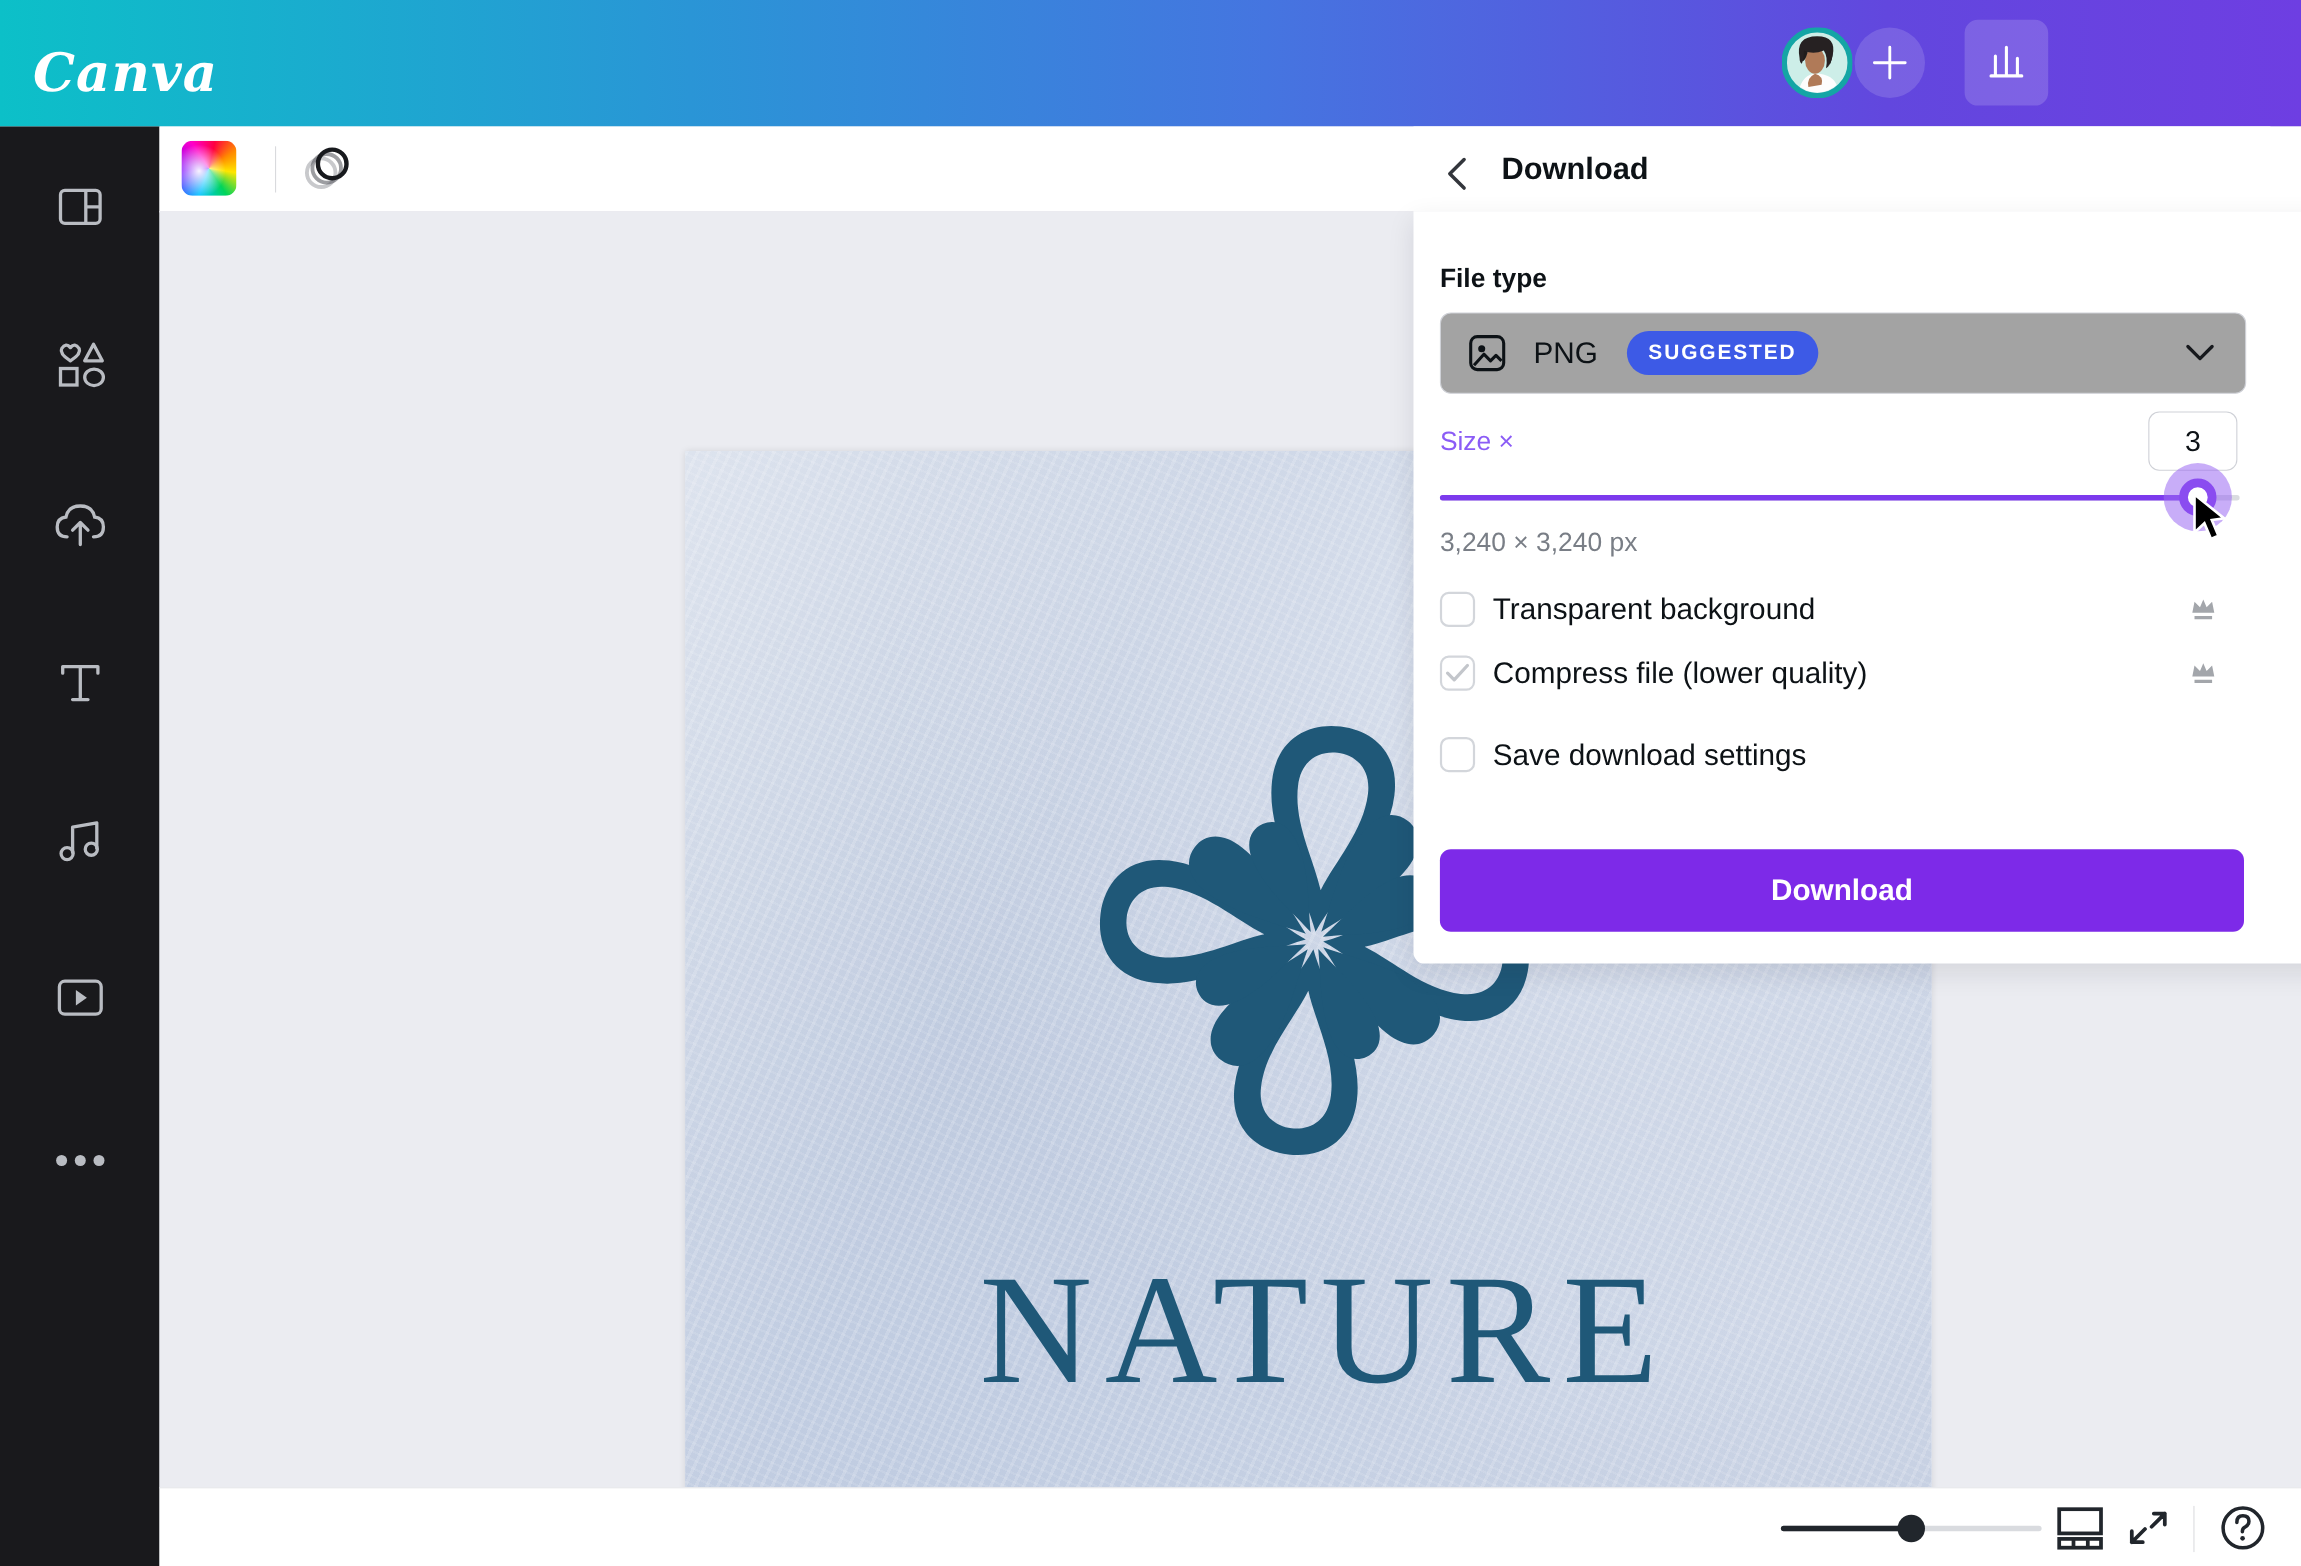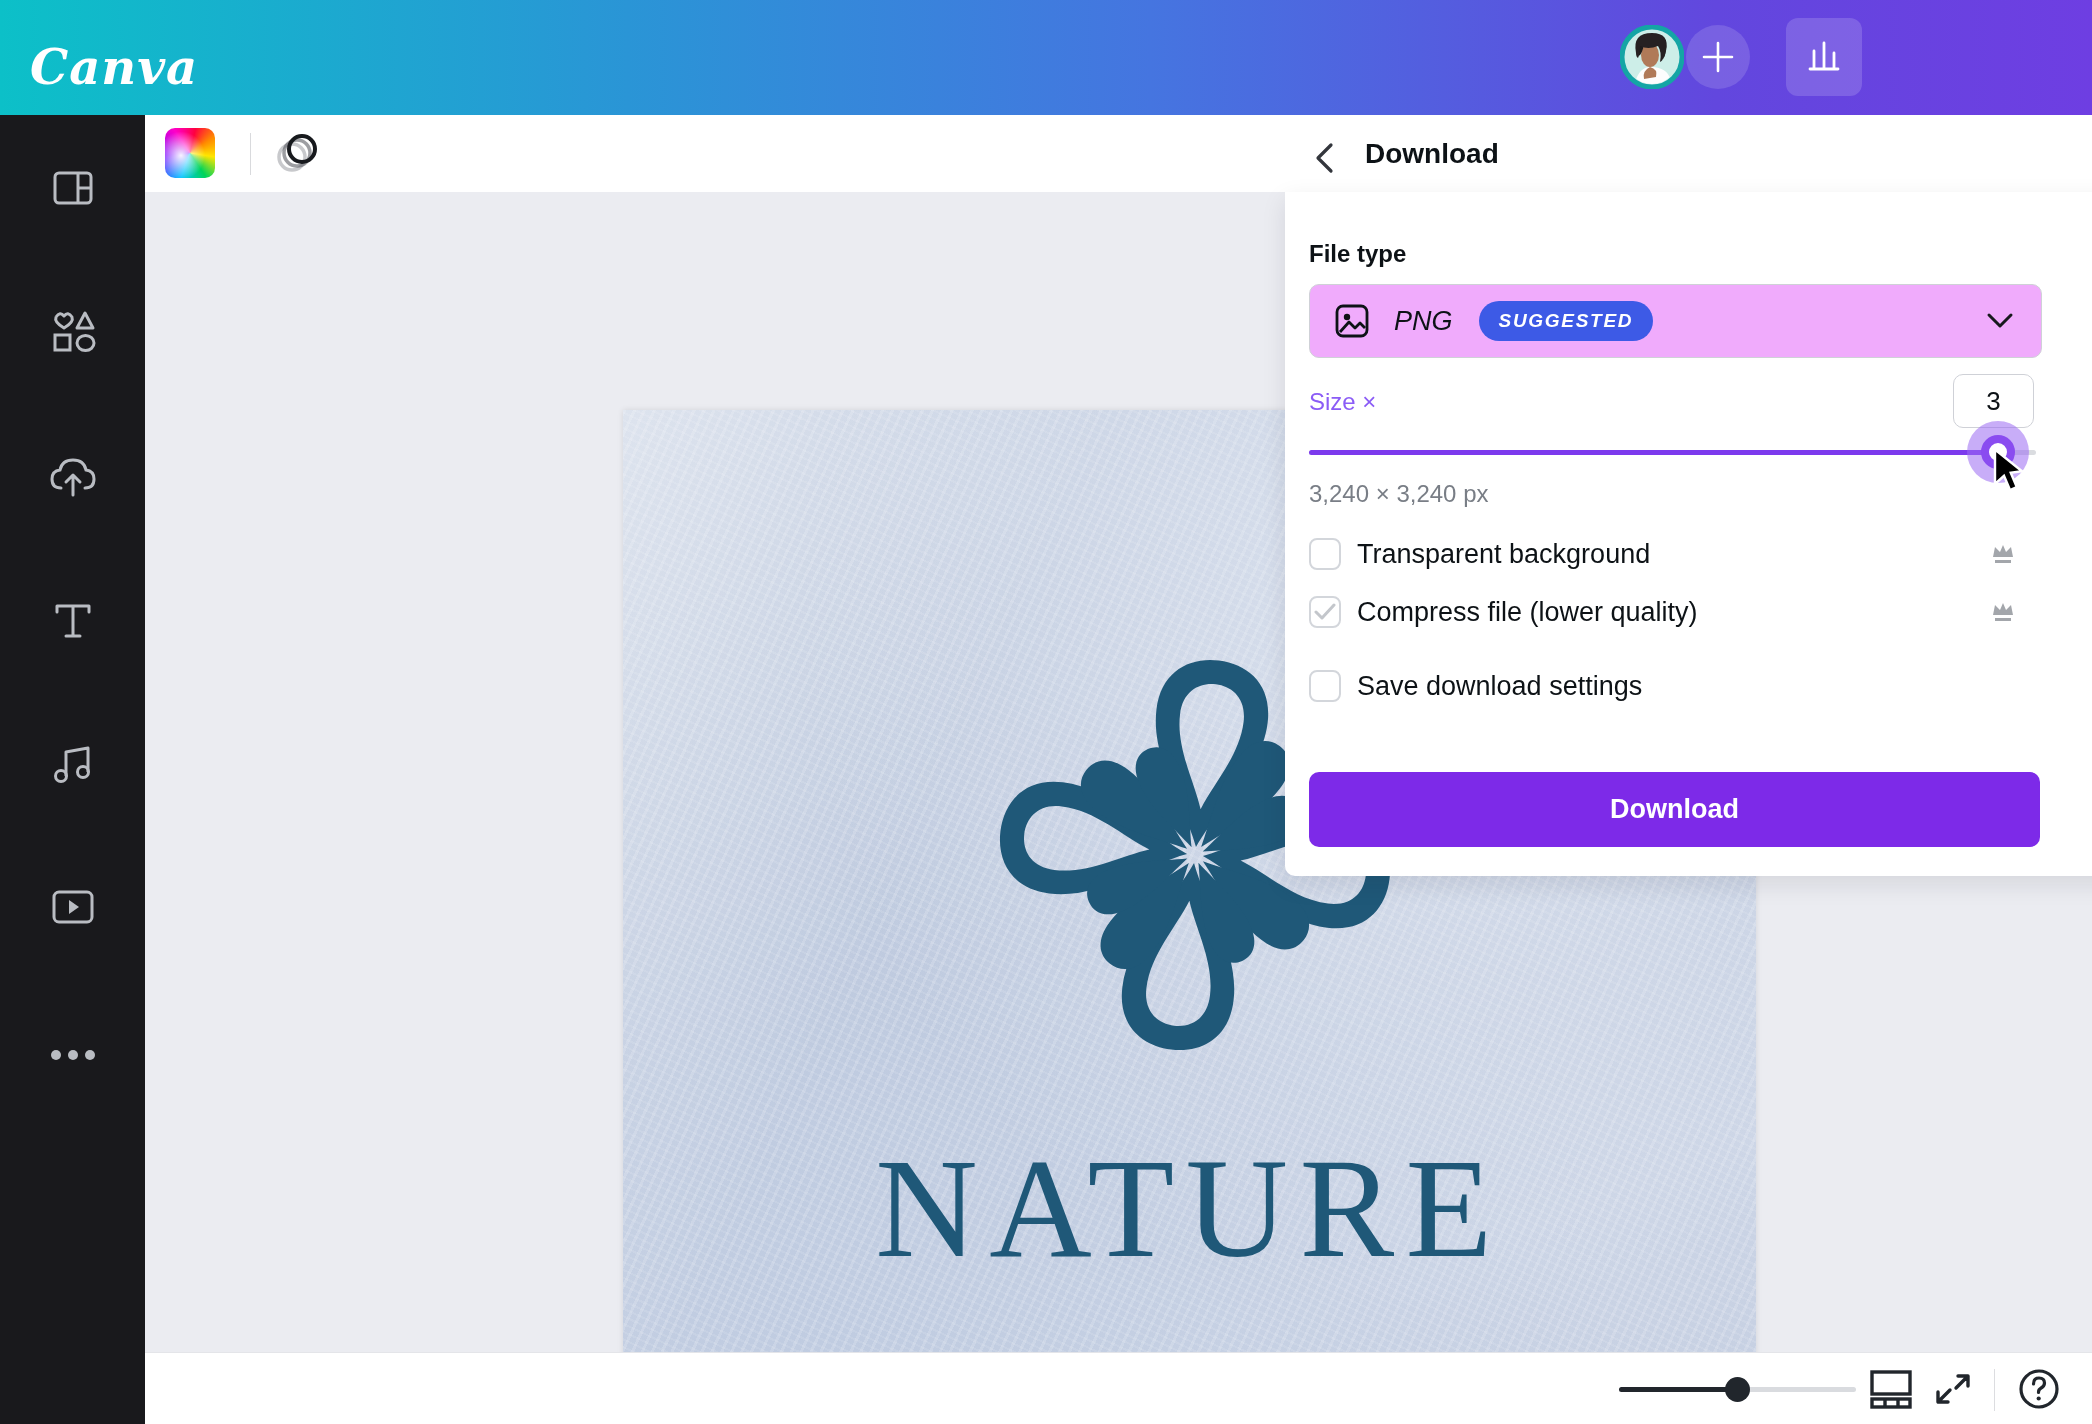--- a/index.html
+++ b/index.html
@@ -30,33 +30,33 @@
   #canvas-area{left:145px;top:192px;width:1947px;height:1160px;background:#ebecf1;}
   #design{left:478px;top:218px;width:1133px;height:1108px;box-shadow:0 0 6px rgba(0,0,0,.10);
     background:
       linear-gradient(115deg,rgba(255,255,255,.38) 0%,rgba(255,255,255,0) 30%),
       repeating-linear-gradient(115deg,rgba(255,255,255,.16) 0 3px,rgba(255,255,255,0) 3px 9px),
       repeating-linear-gradient(25deg,rgba(255,255,255,.10) 0 2px,rgba(0,0,0,0) 2px 7px),
       radial-gradient(ellipse at 72% 18%,#dae1ee 0%,rgba(218,225,238,0) 55%),
       radial-gradient(ellipse at 18% 82%,#c0cce1 0%,rgba(192,204,225,0) 60%),
       linear-gradient(160deg,#c9d3e4 0%,#bec9dd 45%,#ccd5e6 75%,#c3cde0 100%);}
   #design-title{left:0;top:727px;width:1133px;text-align:center;color:#1f5878;
-    font-family:"Liberation Serif",serif;font-size:142px;letter-spacing:.08em;line-height:1;}
+    font-family:"Liberation Serif",serif;font-size:142px;letter-spacing:.08em;line-height:1;padding-left:15px;}
   #design-subtitle{left:0;top:890px;width:1133px;text-align:center;color:#1f5878;
     font-family:"Liberation Serif",serif;font-size:43px;letter-spacing:.5em;text-indent:.5em;}
   
   #panel-header{left:1285px;top:115px;width:779px;height:77px;background:#fff;display:flex;align-items:center;}
   #panel{left:1285px;top:192px;width:909px;height:684px;background:#fff;
     border-radius:0 0 10px 10px;box-shadow:0 8px 24px rgba(20,24,40,.10);}
   #panel-title{font-size:28px;font-weight:bold;color:#0d1216;margin-left:80px;}
   #back-btn{left:1308px;top:140px;width:36px;height:36px;cursor:pointer;}
   .plabel{font-size:24px;font-weight:bold;color:#0d1216;}
   #filetype-label{left:24px;top:48px;}
   #filetype-select{left:24px;top:92px;width:731px;height:72px;border:1px solid #cfd1d7;border-radius:10px;
-    display:flex;align-items:center;cursor:pointer;background:#f0abfc;font-style:italic;}
+    display:flex;align-items:center;cursor:pointer;background:#a3a3a3;}
   #filetype-value{font-size:27px;color:#0d1216;margin-left:22px;}
   #suggested-badge{margin-left:26px;background:#3d5ae6;color:#fff;font-size:19px;font-weight:bold;
     letter-spacing:.09em;border-radius:999px;padding:9px 20px;}
   #size-label{left:24px;top:196px;font-size:24px;color:#8b5cf6;}
   #size-input{left:668px;top:182px;width:79px;height:52px;border:1px solid #cfd1d7;border-radius:10px;
     display:flex;align-items:center;justify-content:center;font-size:26px;color:#0d1216;background:#fff;}
   #slider-track{left:24px;top:258px;width:727px;height:5px;background:#dadce0;border-radius:3px;}
   #slider-fill{left:24px;top:258px;width:689px;height:5px;background:#7c3aed;border-radius:3px;}
   #slider-halo{left:682px;top:229px;width:62px;height:62px;border-radius:50%;background:rgba(154,106,242,.55);}
   #slider-knob{left:696px;top:243px;width:34px;height:34px;border-radius:50%;background:#fff;border:8px solid #8a4cf0;box-sizing:border-box;}

